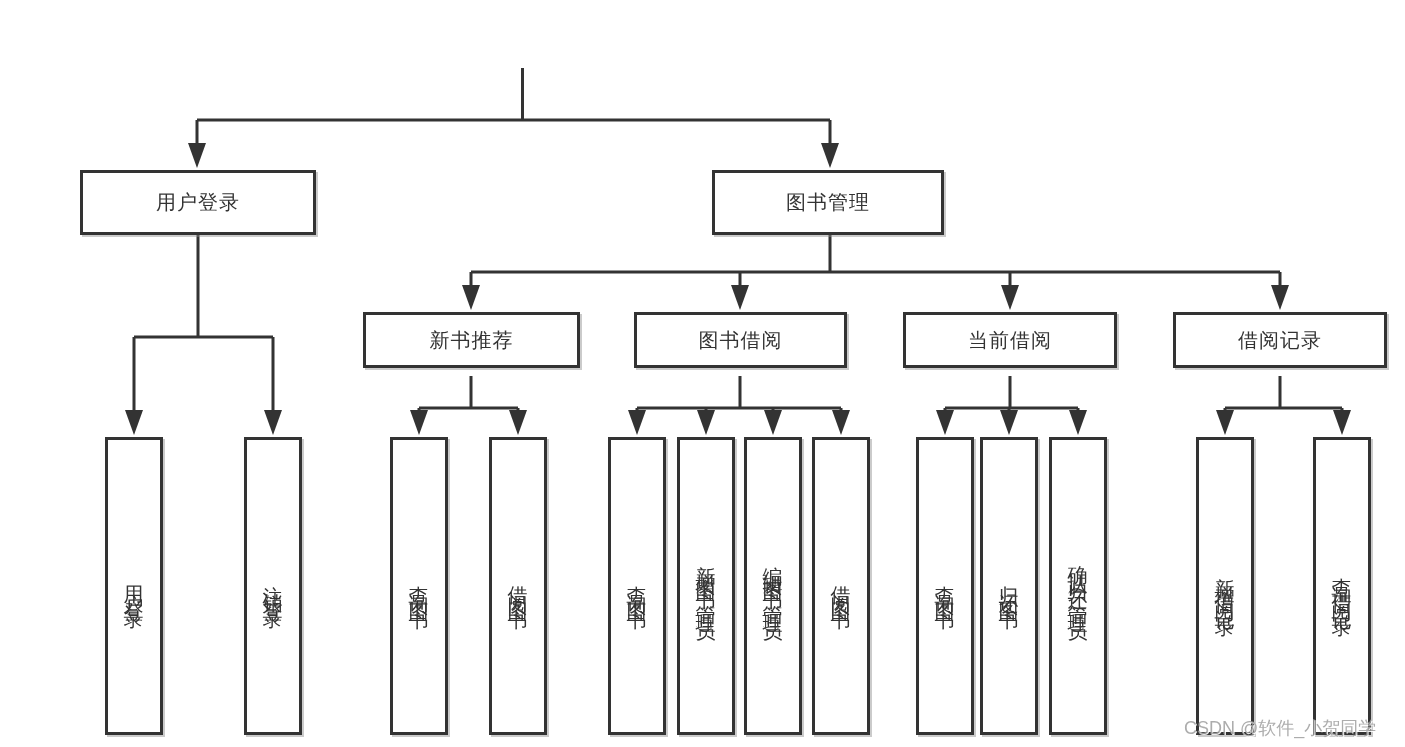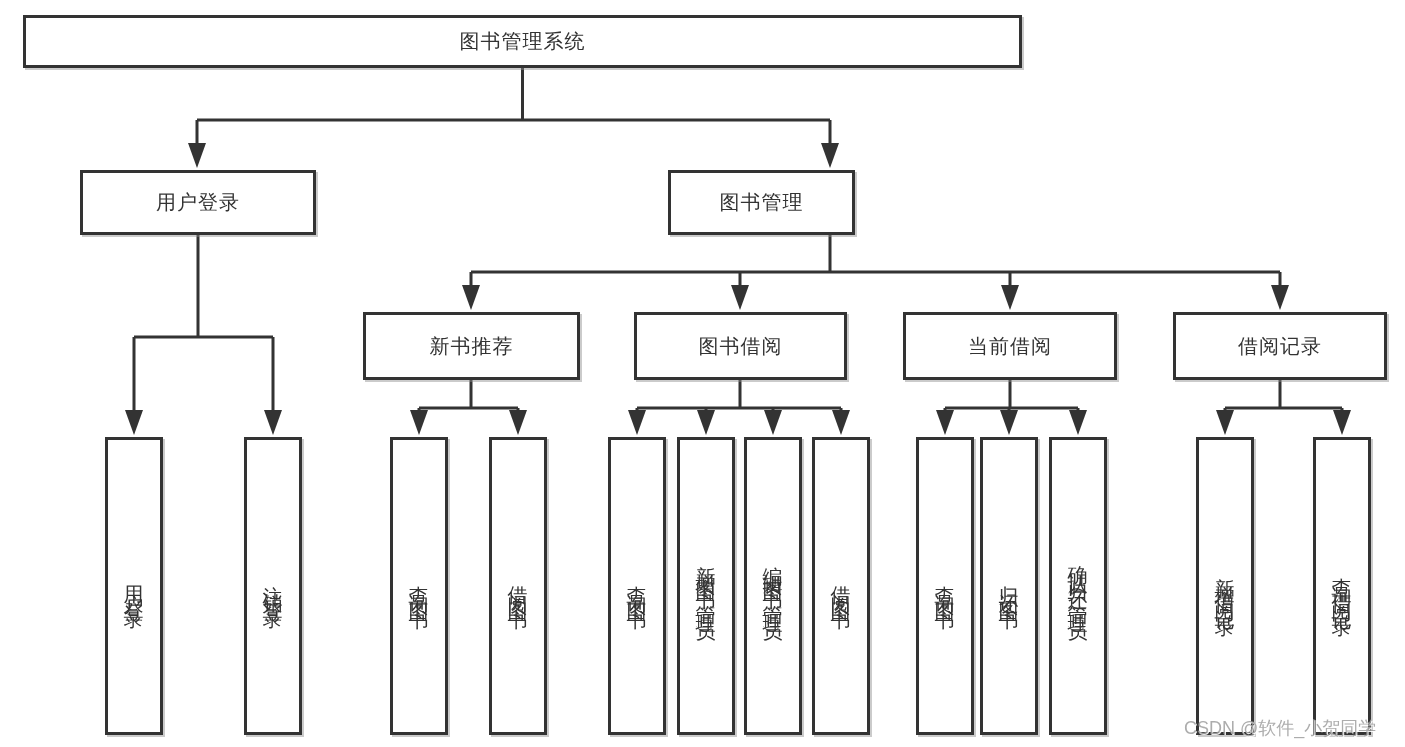--- a/index.html
+++ b/index.html
@@ -33,22 +33,22 @@
     color: #333333;
   }
   .hlabel {
     font-size: 20px;
     letter-spacing: 1px;
     white-space: nowrap;
   }
   .root-box { left: 23px; top: 15px; width: 999px; height: 53px; }
   .l2-box  { top: 170px; height: 65px; }
   .l2-user { left: 80px;  width: 236px; }
-  .l2-book { left: 668px; width: 187px; justify-content: center; }
-  .l3-box  { top: 312px; height: 68px; }
+  .l2-book { left: 712px; width: 232px; justify-content: center; }
+  .l3-box  { top: 312px; height: 56px; }
   .l3-a { left: 363px;  width: 217px; }
   .l3-b { left: 634px;  width: 213px; }
   .l3-c { left: 903px;  width: 214px; }
   .l3-d { left: 1173px; width: 214px; }
   .vbox {
     position: absolute;
     top: 437px;
     width: 58px;
     height: 298px;
     background: #ffffff;
@@ -117,23 +117,20 @@
       <path d="M773 435 l-9 -25 h18 z"></path>
       <path d="M841 435 l-9 -25 h18 z"></path>
       <path d="M945 435 l-9 -25 h18 z"></path>
       <path d="M1009 435 l-9 -25 h18 z"></path>
       <path d="M1078 435 l-9 -25 h18 z"></path>
       <path d="M1225 435 l-9 -25 h18 z"></path>
       <path d="M1342 435 l-9 -25 h18 z"></path>
     </g>
   </svg>
 
-  <div class="box root-box">
-    <span class="hlabel">图书管理系统</span>
-  </div>
 
   <div class="box l2-box l2-user">
     <span class="hlabel">用户登录</span>
   </div>
   <div class="box l2-box l2-book">
     <span class="hlabel">图书管理</span>
   </div>
 
   <div class="box l3-box l3-a">
     <span class="hlabel">新书推荐</span>

